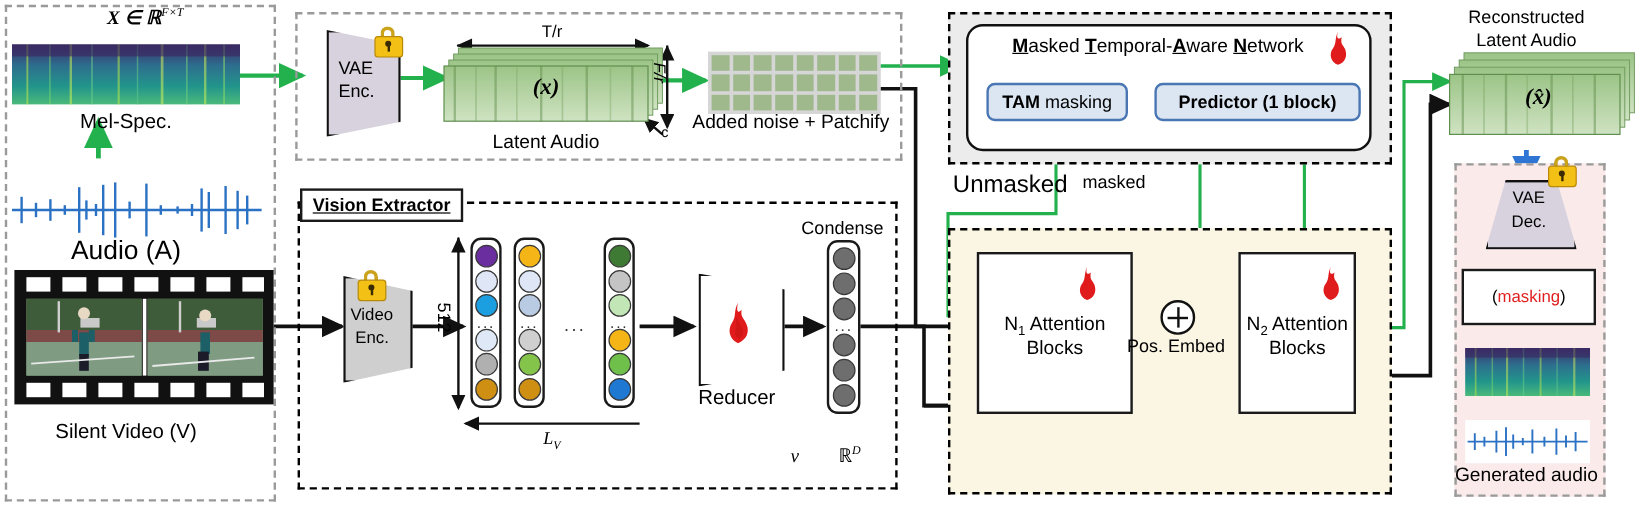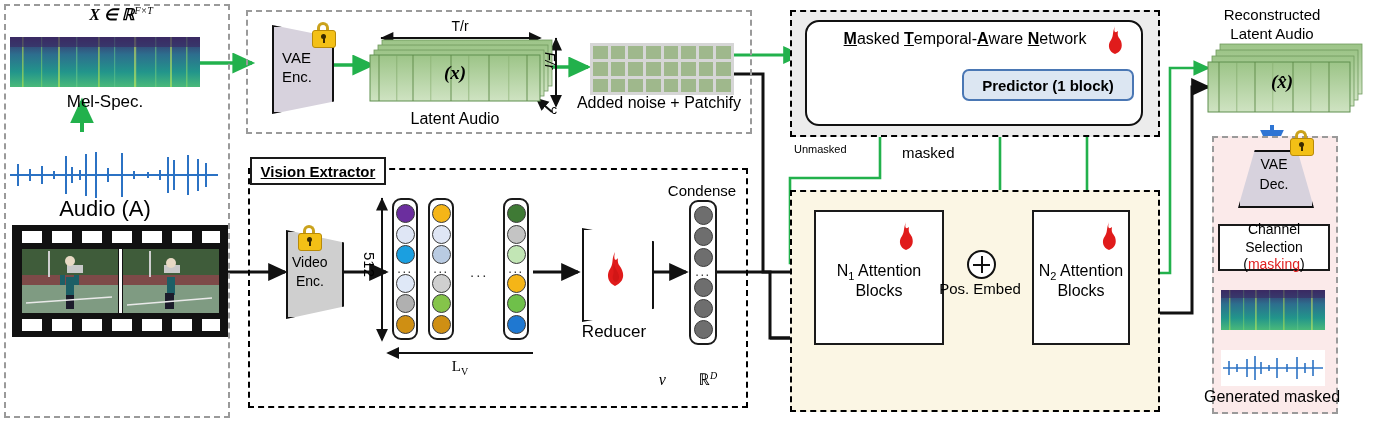--- a/index.html
+++ b/index.html
@@ -245,20 +245,23 @@
       <rect x="111" y="50" width="96" height="10" fill="#7d4a48"></rect>
       <rect x="111" y="60" width="96" height="28" fill="#7f9b82"></rect>
       <rect x="137" y="26" width="2" height="26" fill="#cfcfcf"></rect>
       <rect x="152" y="40" width="16" height="8" fill="#c9c9c9"></rect>
       <rect x="155" y="52" width="8" height="18" fill="#1c5f66"></rect>
       <rect x="153" y="68" width="9" height="16" fill="#1b1b2a"></rect>
       <circle cx="159" cy="38" r="5" fill="#e8d9c4"></circle>
       <path d="M115,80 L200,73" stroke="#e9e9e9" stroke-width="1.6" fill="none"></path>
     </g>
   </svg>
+  <div class="txt ctr" style="left:105px;top:350px;font-size:17px;">
+    <span>Silent Video (V)</span>
+  </div>
 
   <div class="dashbox grey" style="left:246px;top:10px;width:506px;height:124px;border-width:2px;"></div>
 
   <div class="trapR" style="left:272px;top:25px;width:58px;height:85px;">
     <div class="shape"></div>
   </div>
   <div class="txt" style="left:282px;top:49px;font-size:15px;">VAE</div>
   <div class="txt" style="left:282px;top:68px;font-size:15px;">Enc.</div>
   <div class="lock" style="left:312px;top:22px;">
     <div class="shackle"></div>
@@ -337,21 +340,21 @@
   <div class="txt" style="left:292px;top:254px;font-size:14px;">Video</div>
   <div class="txt" style="left:296px;top:273px;font-size:14px;">Enc.</div>
   <div class="lock" style="left:298px;top:225px;">
     <div class="shackle"></div>
       <div class="body"></div>
       <div class="kh"></div>
       <div class="ks"></div>
   </div>
 
   <div class="txt" style="left:378px;top:252px;font-size:15px;transform:rotate(90deg);transform-origin:left top;">512</div>
-  <div class="txt ctr" style="left:460px;top:358px;font-size:15px;font-family:'Liberation Serif',serif;text-align:right;">L<sub style="font-size:10px;">V</sub></div>
+  <div class="txt ctr" style="left:460px;top:358px;font-size:15px;font-family:'Liberation Serif',serif;font-style:italic;text-align:right;">L<sub style="font-size:10px;">V</sub></div>
 
   <div class="tokcol" style="left:392px;top:198px;width:26px;height:142px;">
     <div class="dot" style="background:#6b2e9e;"></div>
     <div class="dot" style="background:#dfe6f5;"></div>
     <div class="dot" style="background:#1b9fe0;"></div>
     <div class="dots3">...</div>
     <div class="dot" style="background:#dfe8f7;"></div>
     <div class="dot" style="background:#b0b0b0;"></div>
     <div class="dot" style="background:#cf8f13;"></div>
   </div>
@@ -404,25 +407,28 @@
   <div class="dashbox" style="left:790px;top:10px;width:370px;height:127px;"></div>
   <div class="roundbox" style="left:805px;top:20px;width:338px;height:106px;"></div>
 
   <div class="txt ctr" style="left:965px;top:30px;font-size:16px;">
     <span class="u b">M</span>asked <span class="u b">T</span>emporal-<span class="u b">A</span>ware <span class="u b">N</span>etwork
   </div>
   <svg class="flame" style="left:1104px;top:26px;width:22px;height:28px;">
     <path d="M11,0 C8,7 10,9 7,14 C3,19 5,26 11,28 C17,26 19,21 17,15 C15,11 13,11 14,5 C12,7 9,7 11,0 Z" fill="#e01b1b"></path>
   </svg>
 
+  <div class="bluebox" style="left:822px;top:69px;width:118px;height:32px;font-size:15px;">
+    <span><b>TAM</b><span> masking</span></span>
+  </div>
   <div class="bluebox" style="left:962px;top:69px;width:172px;height:32px;font-size:15px;font-weight:bold;">
     <span>Predictor (1 block)</span>
   </div>
 
-  <div class="txt" style="left:794px;top:143px;font-size:11px;">Unmasked</div>
+  <div class="txt" style="left:794px;top:143px;font-size:20px;">Unmasked</div>
   <div class="txt" style="left:902px;top:144px;font-size:15px;">masked</div>
 
   <div class="abs" style="left:790px;top:190px;width:370px;height:222px;background:#fbf6e4;"></div>
   <div class="dashbox" style="left:790px;top:190px;width:370px;height:222px;"></div>
 
   <div class="solidbox" style="left:814px;top:210px;width:130px;height:135px;"></div>
   <svg class="flame" style="left:895px;top:222px;width:22px;height:28px;">
     <path d="M11,0 C8,7 10,9 7,14 C3,19 5,26 11,28 C17,26 19,21 17,15 C15,11 13,11 14,5 C12,7 9,7 11,0 Z" fill="#e01b1b"></path>
   </svg>
   <div class="txt ctr" style="left:879px;top:262px;font-size:16px;">
@@ -478,21 +484,20 @@
   <div class="txt ctr" style="left:1274px;top:156px;font-size:14px;">VAE</div>
   <div class="txt ctr" style="left:1274px;top:176px;font-size:14px;">Dec.</div>
   <div class="lock" style="left:1290px;top:130px;">
     <div class="shackle"></div>
       <div class="body"></div>
       <div class="kh"></div>
       <div class="ks"></div>
   </div>
 
   <div class="solidbox" style="left:1218px;top:224px;width:112px;height:47px;flex-direction:column;font-size:14px;line-height:1.25;">
-    <span>Channel Selection</span>
     <span>(<span class="red" style="font-weight:normal;">masking</span>)</span>
   </div>
 
   <svg class="spec" style="left:1221px;top:290px;width:104px;height:40px;">
     <rect x="0" y="0" width="104" height="40" fill="url(#specg)"></rect>
     <g opacity="0.5">
       <rect x="8" y="0" width="1.4" height="40" fill="#bde84a"></rect>
         <rect x="22" y="0" width="1.2" height="40" fill="#7fd86a"></rect>
       <rect x="34" y="0" width="1.8" height="40" fill="#c9ef55"></rect>
         <rect x="48" y="0" width="1.2" height="40" fill="#6fd08a"></rect>
@@ -513,15 +518,15 @@
         <line x1="34" y1="6" x2="34" y2="30"></line>
       <line x1="40" y1="12" x2="40" y2="24"></line>
         <line x1="48" y1="15" x2="48" y2="21"></line>
       <line x1="56" y1="8" x2="56" y2="28"></line>
         <line x1="66" y1="14" x2="66" y2="22"></line>
       <line x1="76" y1="7" x2="76" y2="29"></line>
         <line x1="84" y1="13" x2="84" y2="23"></line>
       <line x1="92" y1="10" x2="92" y2="26"></line>
     </g>
   </svg>
-  <div class="txt ctr" style="left:1272px;top:388px;font-size:16px;">Generated masked</div>
+  <div class="txt ctr" style="left:1272px;top:388px;font-size:16px;">Generated audio</div>
 
 </div>
 
 </body></html>

